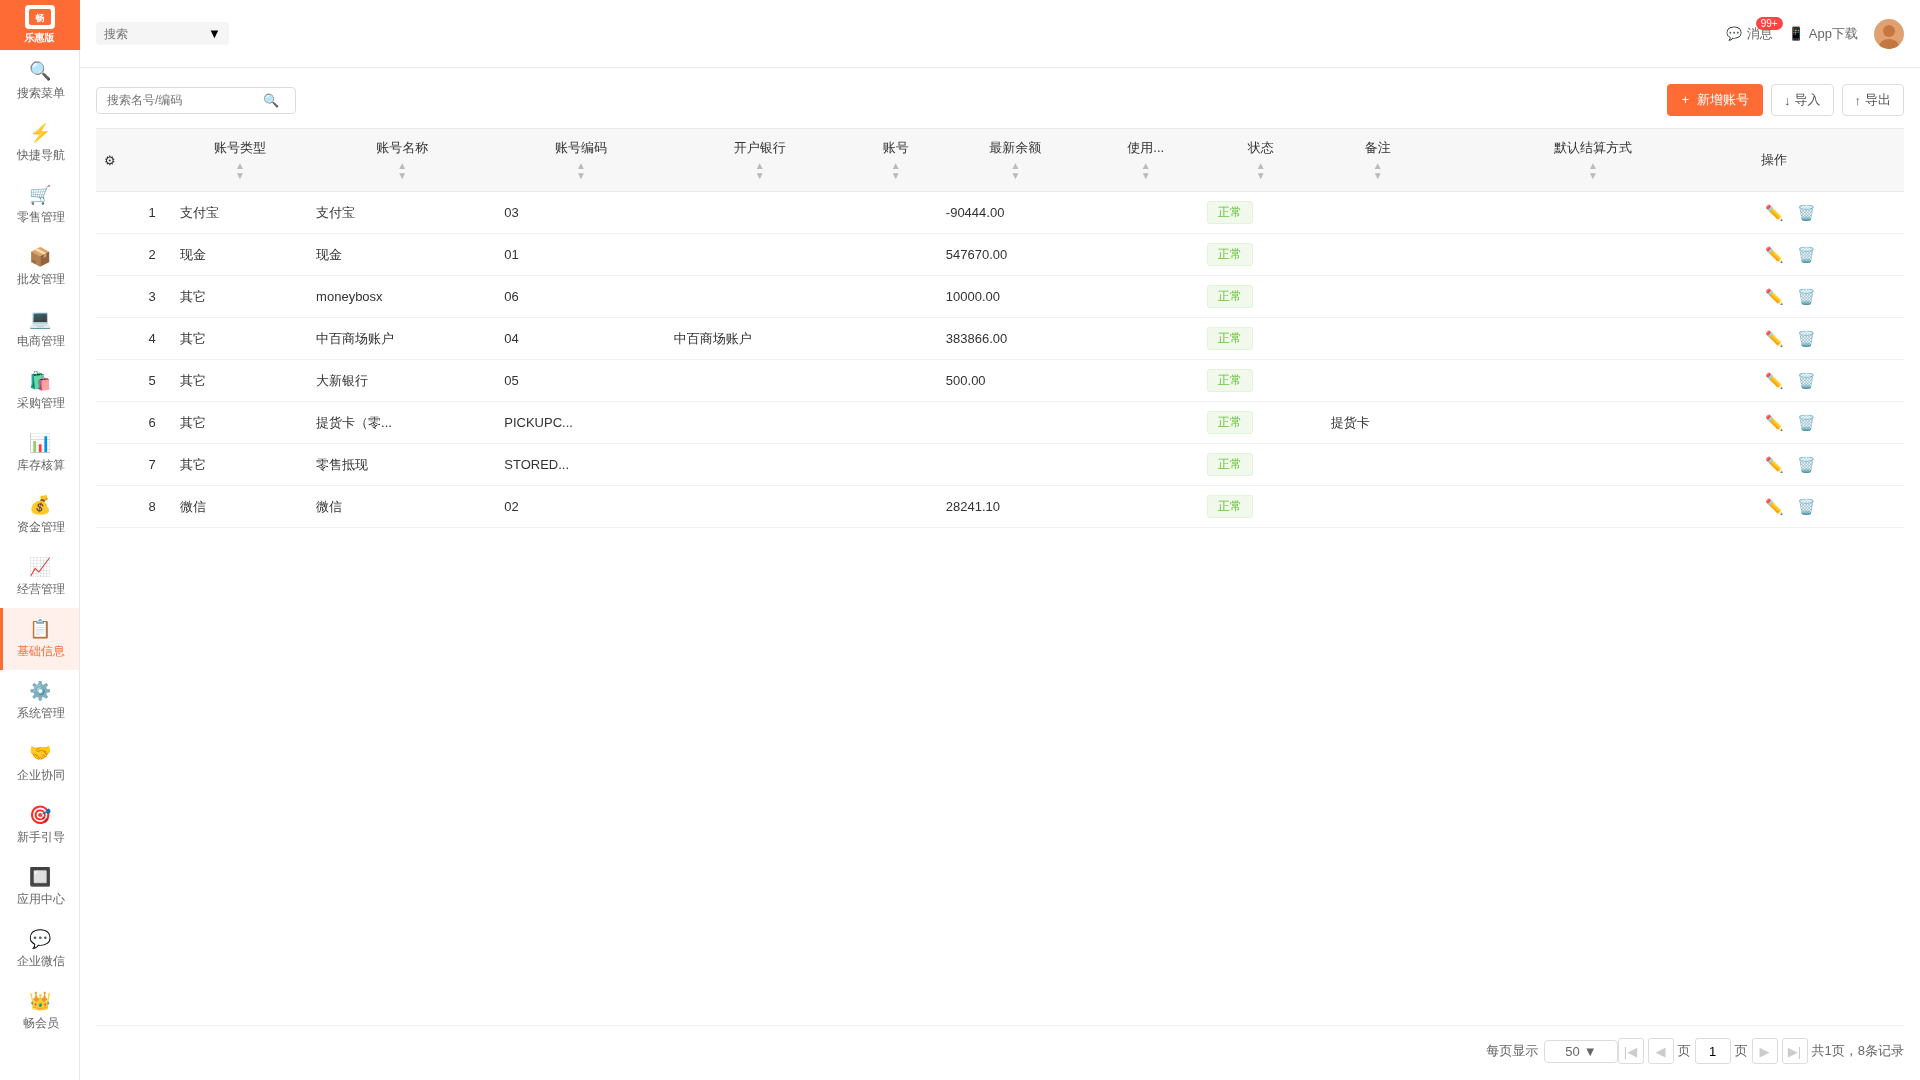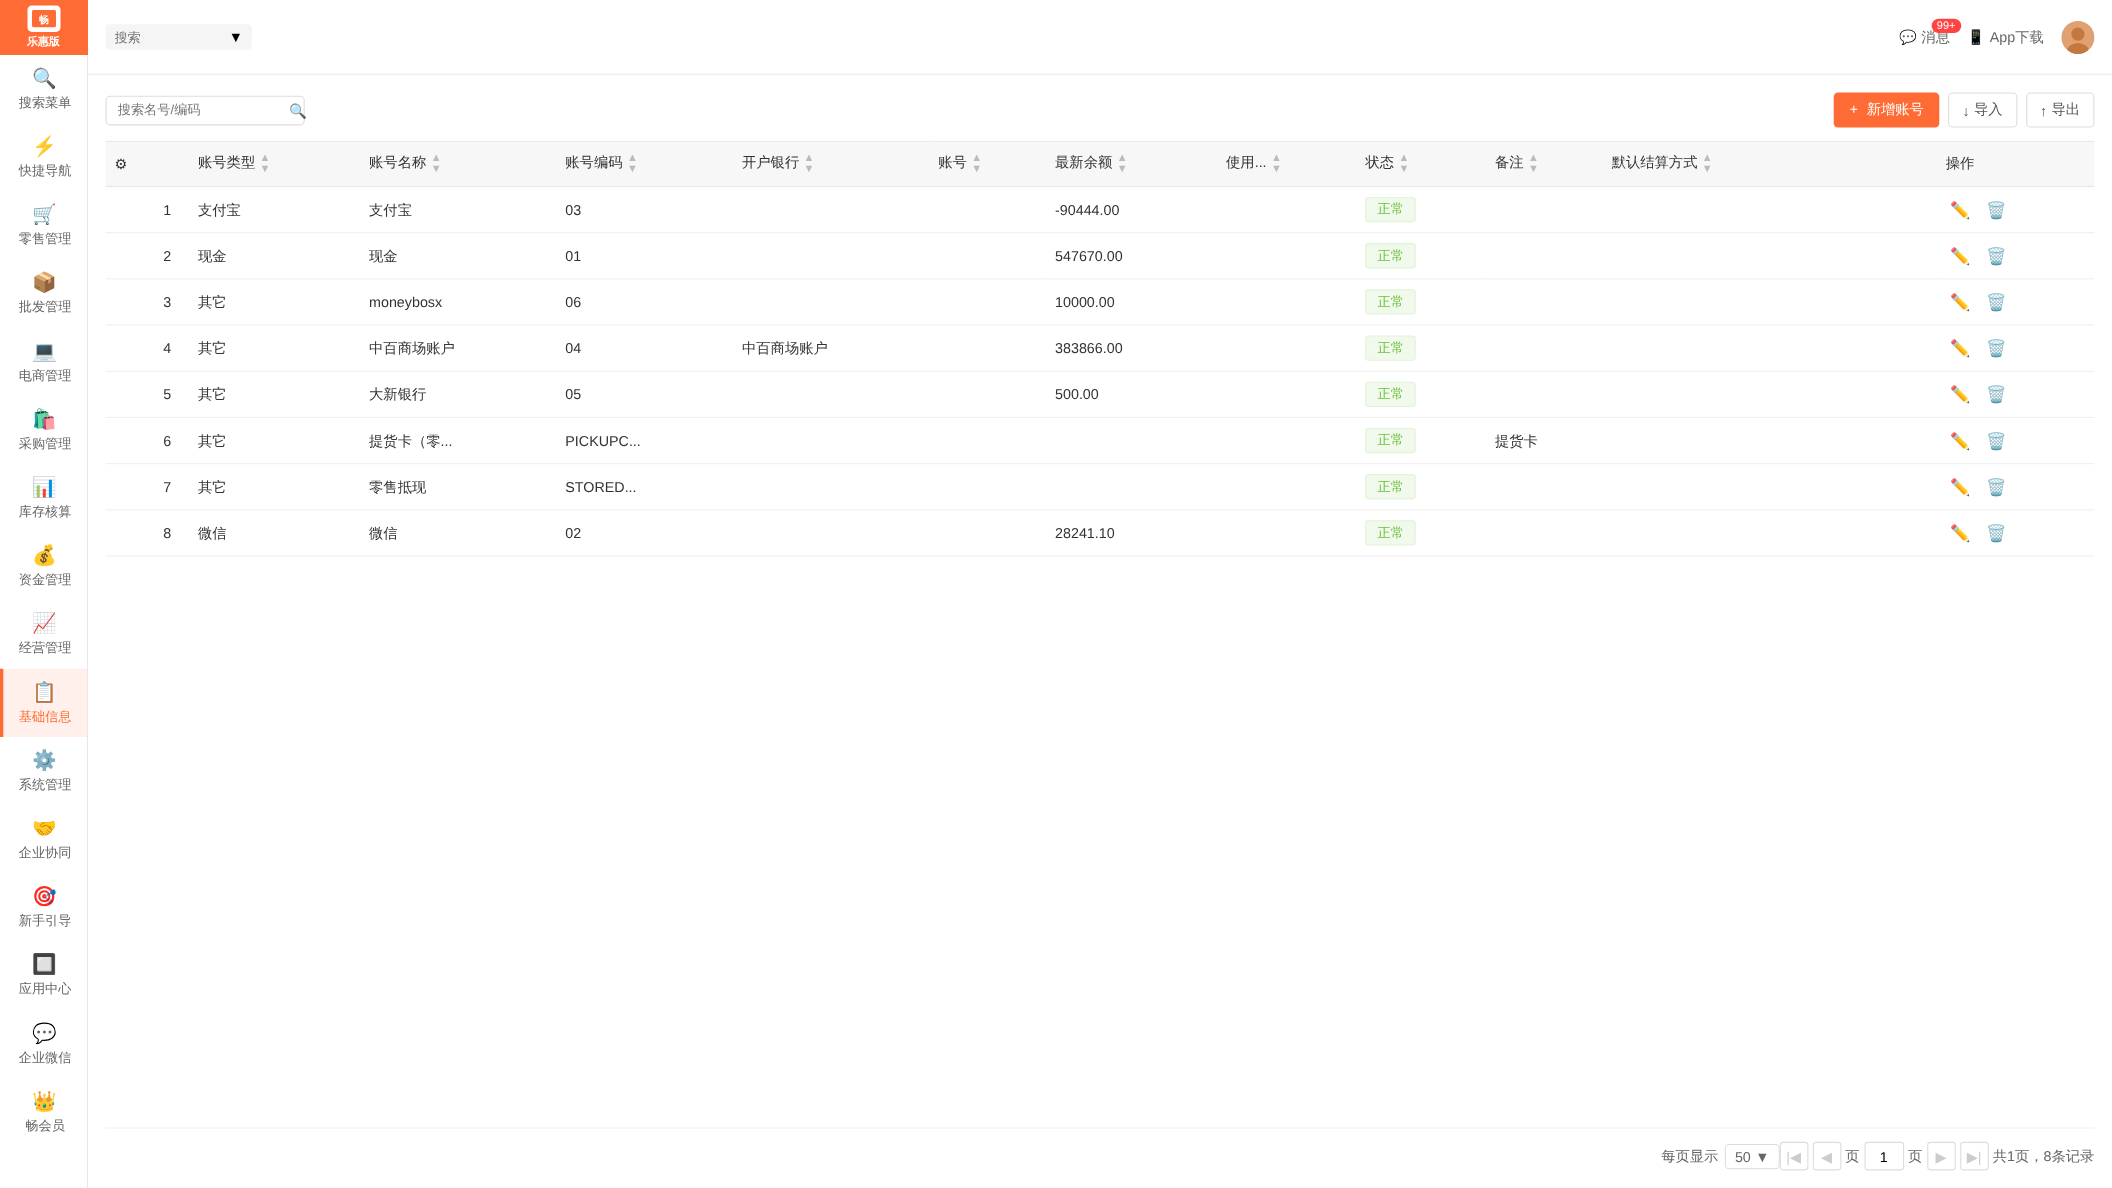--- a/index.html
+++ b/index.html
@@ -140,21 +140,21 @@
       justify-content: space-between;
       margin-bottom: 12px;
     }
     .search-box {
       display: flex;
       align-items: center;
       border: 1px solid #ddd;
       border-radius: 4px;
       padding: 5px 10px;
       gap: 6px;
-      width: 181px;
+      width: 200px;
     }
     .search-box input { border: none; outline: none; font-size: 12px; width: 150px; color: #999; }
     .toolbar-right { display: flex; gap: 8px; }
     .btn-add {
       background: #ff6b35;
       color: #fff;
       border: none;
       border-radius: 4px;
       padding: 7px 14px;
       cursor: pointer;
@@ -183,21 +183,21 @@
       background: #f7f7f7;
       padding: 10px 8px;
       text-align: left;
       font-weight: 500;
       color: #333;
       border-bottom: 1px solid #e8e8e8;
       border-top: 1px solid #e8e8e8;
       white-space: nowrap;
       cursor: pointer;
     }
-    .data-table th .th-inner { display: flex; gap: 4px; }
+    .data-table th .th-inner { display: flex; align-items: center; gap: 4px; flex-direction: column; }
     .sort-icon { color: #bbb; font-size: 10px; display: flex; flex-direction: column; line-height: 1; }
     .data-table td {
       padding: 9px 8px;
       border-bottom: 1px solid #f0f0f0;
       color: #333;
       white-space: nowrap;
     }
     .gear-col { width: 36px; }
     .status-badge {
       display: inline-block;
@@ -227,21 +227,21 @@
       border-top: 1px solid #f0f0f0;
     }
     .page-size-select {
       display: flex;
       align-items: center;
       gap: 6px;
     }
     .select-wrap {
       border: 1px solid #ddd;
       border-radius: 4px;
-      padding: 3px 8px;
+      padding: 3px 20px;
       display: flex;
       align-items: center;
       gap: 4px;
       cursor: pointer;
     }
     .pagination { display: flex; align-items: center; gap: 4px; }
     .page-btn {
       width: 26px; height: 26px;
       border: 1px solid #ddd;
       border-radius: 3px;

